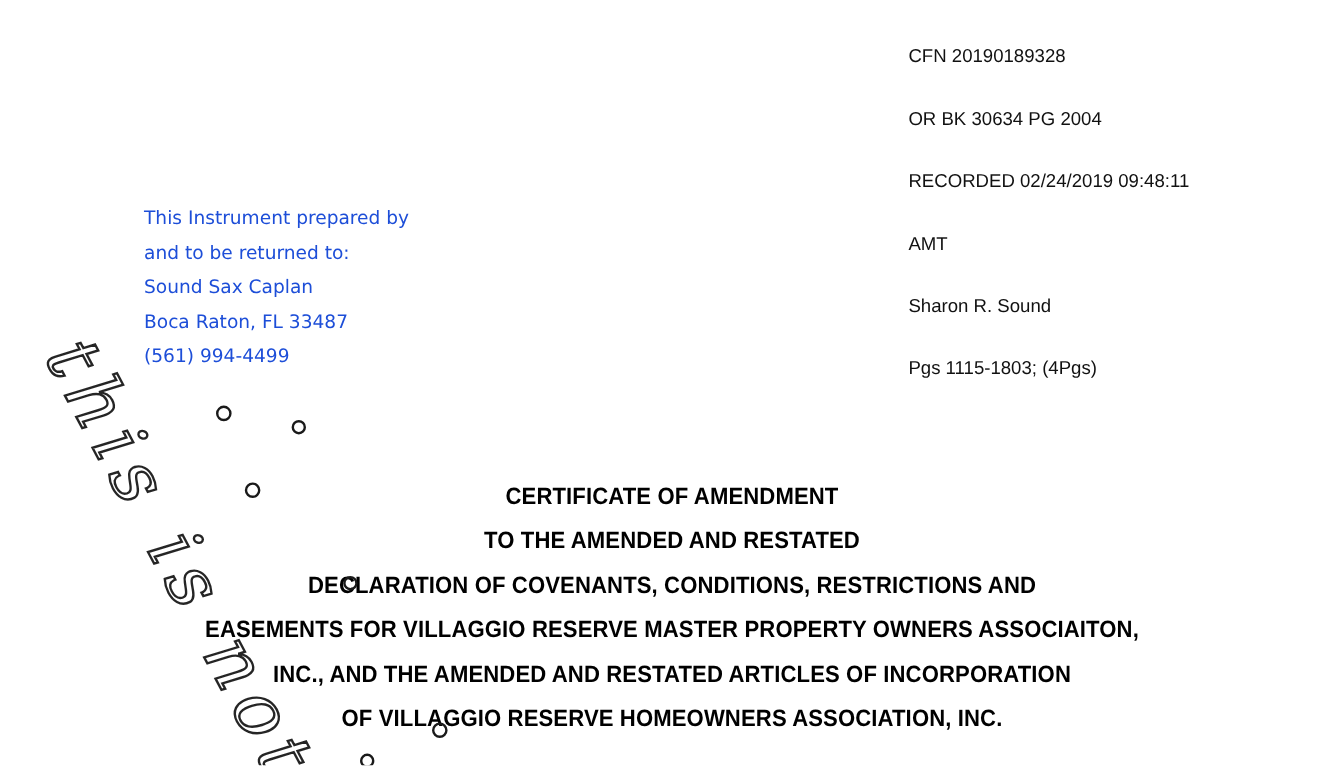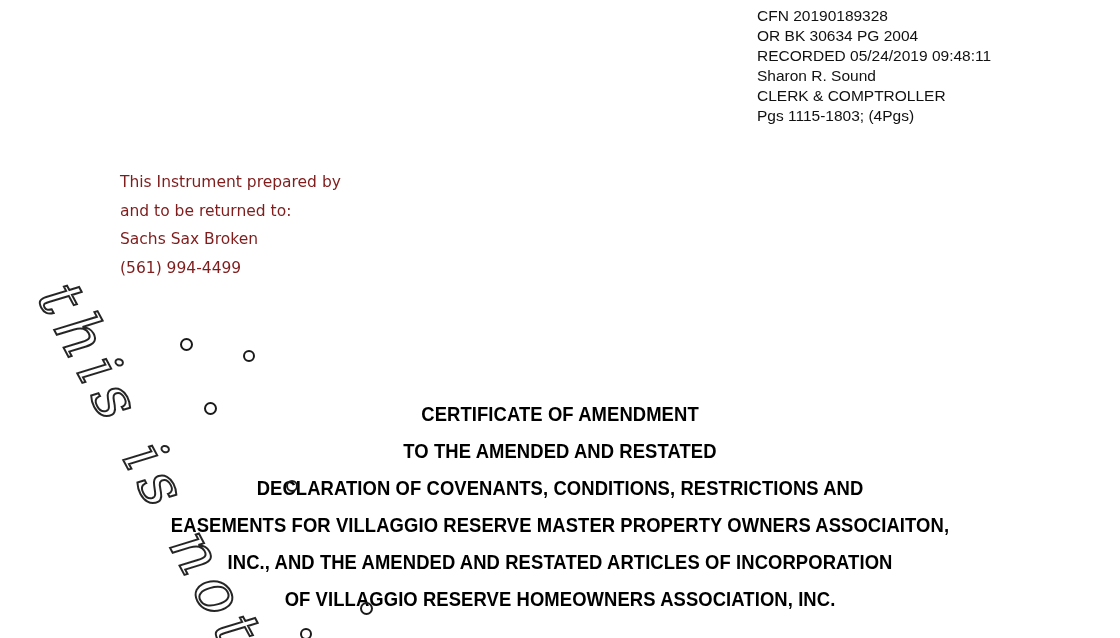--- a/index.html
+++ b/index.html
@@ -21,30 +21,30 @@
   #recording-stamp {
     position: absolute;
     left: 757px;
     top: 6px;
     font-family: "Liberation Sans", sans-serif;
     font-size: 15.5px;
     line-height: 19.9px;
     color: #111111;
     white-space: nowrap;
   }
-  #recording-stamp .stamp-line { display: block; }
+  #recording-stamp .stamp-line { display: block; margin-top: 32px; }
 
   
   #preparer-block {
     position: absolute;
     left: 120px;
     top: 168px;
     font-size: 15.5px;
     line-height: 28.7px;
-    color: #7f1d1d;
+    color: #1d4ed8;
     white-space: nowrap;
   }
   #preparer-block .prep-line { display: block; }
 
   
   #document-title {
     position: absolute;
     left: 0;
     top: 396px;
     width: 1120px;
@@ -103,30 +103,31 @@
   }
 </style>
 </head>
 <body>
 
 <div id="page">
 
   <div id="recording-stamp">
     <span class="stamp-line">CFN 20190189328</span>
     <span class="stamp-line">OR BK 30634 PG 2004</span>
-    <span class="stamp-line">RECORDED 05/24/2019 09:48:11</span>
+    <span class="stamp-line">RECORDED 02/24/2019 09:48:11</span>
+    <span class="stamp-line">AMT</span>
     <span class="stamp-line">Sharon R. Sound</span>
-    <span class="stamp-line">CLERK &amp; COMPTROLLER</span>
     <span class="stamp-line">Pgs 1115-1803; (4Pgs)</span>
   </div>
 
   <div id="preparer-block">
     <span class="prep-line">This Instrument prepared by</span>
     <span class="prep-line">and to be returned to:</span>
-    <span class="prep-line">Sachs Sax Broken</span>
+    <span class="prep-line">Sound Sax Caplan</span>
+    <span class="prep-line">Boca Raton, FL 33487</span>
     <span class="prep-line">(561) 994-4499</span>
   </div>
 
   <div id="document-title">
     <span class="title-line">CERTIFICATE OF AMENDMENT</span>
     <span class="title-line">TO THE AMENDED AND RESTATED</span>
     <span class="title-line">DECLARATION OF COVENANTS, CONDITIONS, RESTRICTIONS AND</span>
     <span class="title-line">EASEMENTS FOR VILLAGGIO RESERVE MASTER PROPERTY OWNERS ASSOCIAITON,</span>
     <span class="title-line">INC., AND THE AMENDED AND RESTATED ARTICLES OF INCORPORATION</span>
     <span class="title-line">OF VILLAGGIO RESERVE HOMEOWNERS ASSOCIATION, INC.</span>

